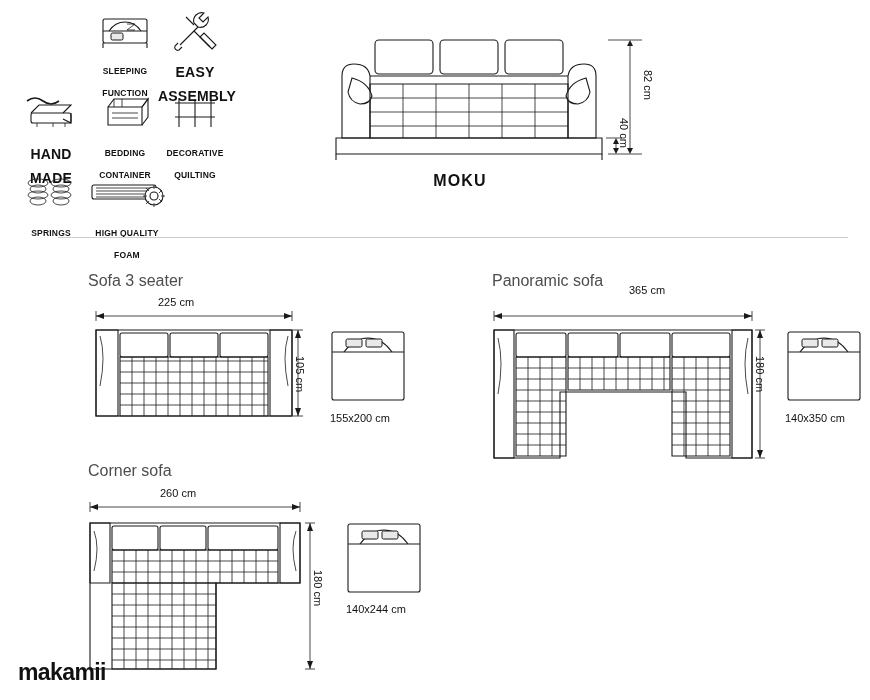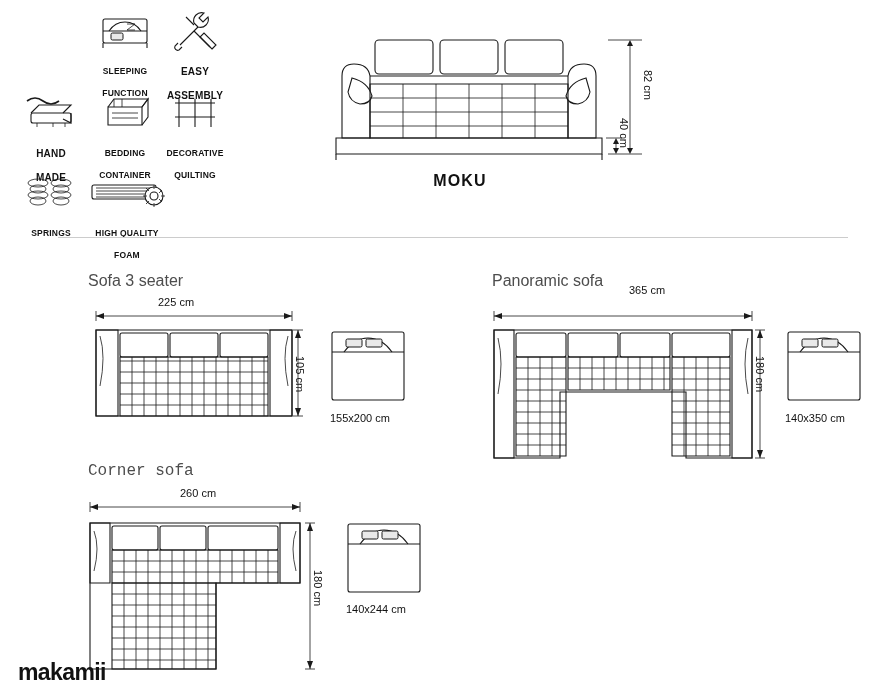--- a/index.html
+++ b/index.html
@@ -41,21 +41,21 @@
     justify-content: center;
   }
   .icon-cell .cap {
     font-size: 8.5px;
     font-weight: bold;
     line-height: 10px;
     letter-spacing: .2px;
     text-transform: uppercase;
     margin-top: 12px;
   }
-  .icon-cell.big .cap { font-size: 10px; line-height: 12px; }
+  .icon-cell.big .cap { font-size: 14px; line-height: 12px; }
 
   
   .eu {
     position: relative;
     width: 62px;
     height: 44px;
   }
   .eu .made {
     position: absolute;
     top: 7px; left: 0; right: 0;
@@ -408,22 +408,22 @@
   <div style="position:absolute; left:786px; top:330px;">
     <svg width="76" height="72" viewBox="0 0 76 72">
       <rect class="ln" x="2" y="2" width="72" height="68" rx="2"></rect>
       <path class="ln" d="M2 22 h72"></path>
       <path class="ln" d="M14 22 q10 -14 24 -14 t24 14"></path>
       <rect class="fillg" x="16" y="9" width="16" height="8" rx="1.5"></rect>
       <rect class="fillg" x="36" y="9" width="16" height="8" rx="1.5"></rect>
     </svg>
   </div>
 
-  <div class="sec-title" style="left:88px; top:462px;font-family:Liberation Mono, monospace;">Corner sofa</div>
-  <div class="dim-label" style="left:180px; top:487px;">260 cm</div>
+  <div class="sec-title" style="left:88px; top:462px;">Corner sofa</div>
+  <div class="dim-label" style="left:160px; top:487px;">260 cm</div>
   <div class="dim-label vert" style="left:312px; top:570px;">180 cm</div>
   <div class="cap-under" style="left:346px; top:603px;">140x244 cm</div>
 
   <div style="position:absolute; left:70px; top:497px;">
     <svg width="255" height="185" viewBox="0 0 255 185">
 
       <g class="thin">
           <path d="M20 10 h210"></path>
           <path d="M20 5 v10 M230 5 v10"></path>
         </g>

